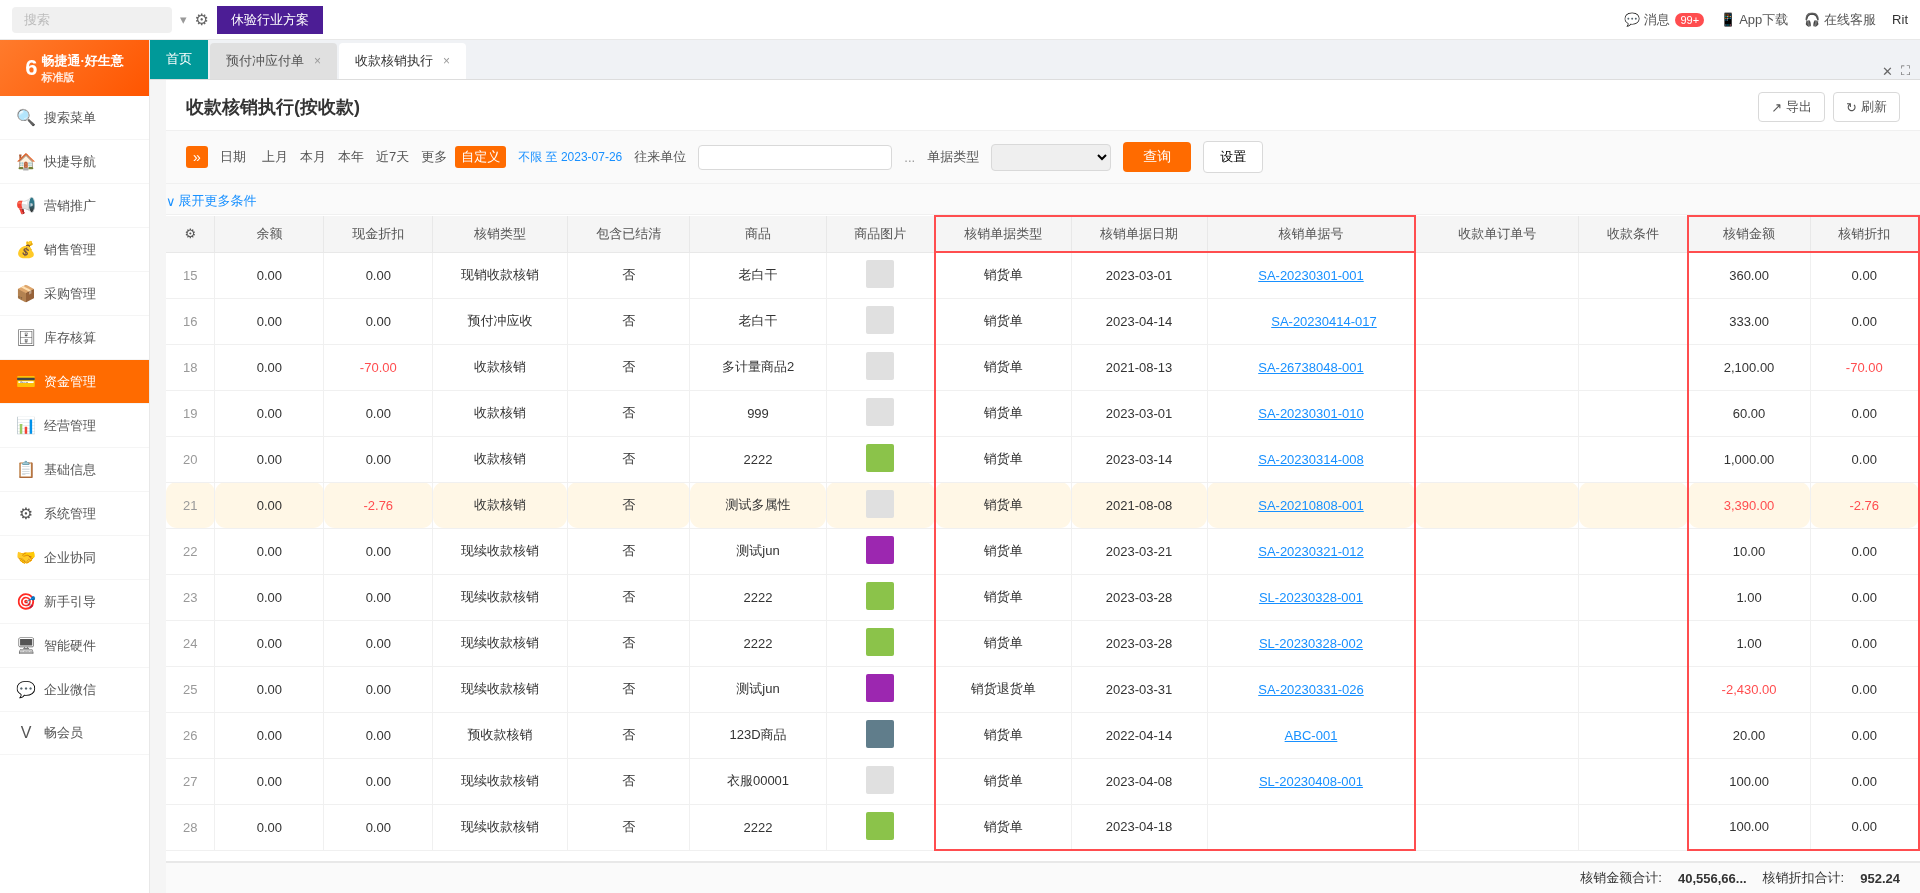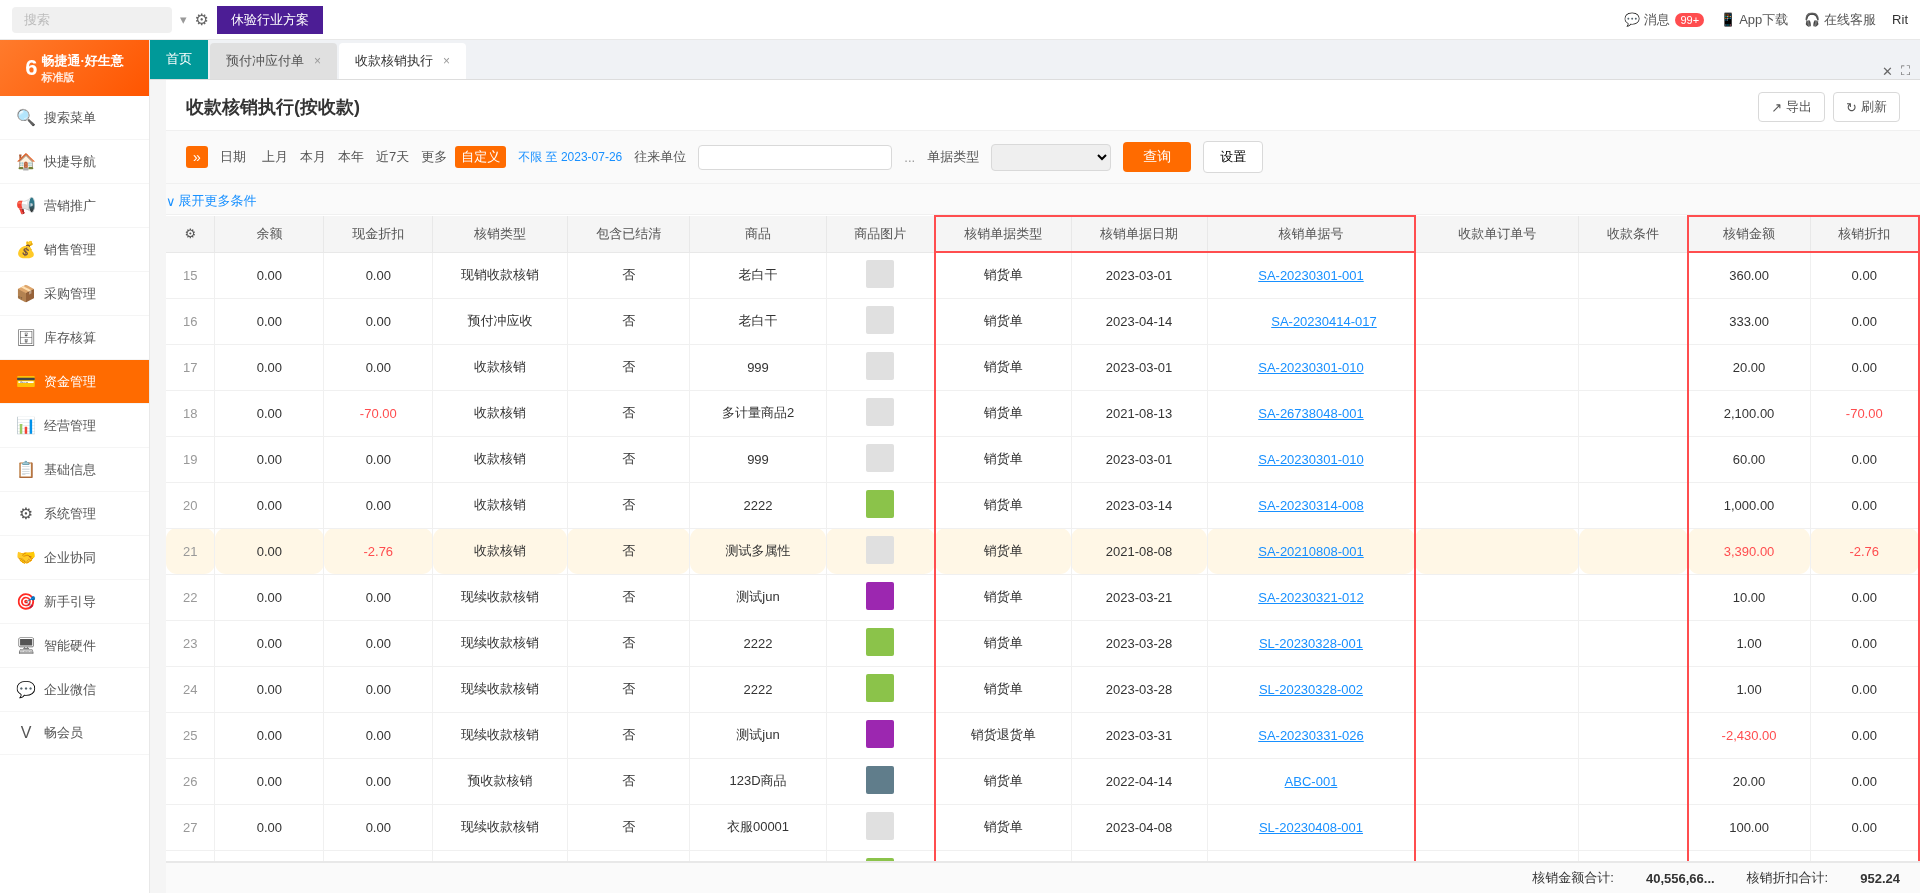--- a/index.html
+++ b/index.html
@@ -168,21 +168,21 @@
     .text-red { color: #ff4d4f; }
 
     
     .table-footer {
       background: #fafafa;
       border-top: 2px solid #e8e8e8;
       display: flex;
       align-items: center;
       justify-content: flex-end;
       padding: 6px 20px;
-      gap: 32px;
+      gap: 16px;
       font-size: 13px;
       color: #333;
       flex-shrink: 0;
     }
     .footer-total { font-weight: bold; }
 
     
     .table-wrap::-webkit-scrollbar { width: 6px; height: 6px; }
     .table-wrap::-webkit-scrollbar-thumb { background: #ccc; border-radius: 3px; }
   </style>
@@ -401,36 +401,20 @@
                 <td><span style="display:inline-block;width:28px;height:28px;background:#e0e0e0;border-radius:2px;"></span></td>
                 <td style="border-left: 2px solid rgb(255, 77, 79);">销货单</td>
                 <td>2023-04-14</td>
                 <td style="border-right: 2px solid rgb(255, 77, 79); padding-left: 36px;"><span class="link">SA-20230414-017</span></td>
                 <td></td>
                 <td></td>
                 <td style="border-left: 2px solid rgb(255, 77, 79);">333.00</td>
                 <td style="border-right: 2px solid rgb(255, 77, 79);">0.00</td>
               </tr>
               <tr>
-                <td style="color: rgb(153, 153, 153);">17</td>
-                <td>0.00</td>
-                <td>0.00</td>
-                <td>收款核销</td>
-                <td>否</td>
-                <td>999</td>
-                <td><span style="display:inline-block;width:28px;height:28px;background:#e0e0e0;border-radius:2px;"></span></td>
-                <td style="border-left: 2px solid rgb(255, 77, 79);">销货单</td>
-                <td>2023-03-01</td>
-                <td style="border-right: 2px solid rgb(255, 77, 79);"><span class="link">SA-20230301-010</span></td>
-                <td></td>
-                <td></td>
-                <td style="border-left: 2px solid rgb(255, 77, 79);">20.00</td>
-                <td style="border-right: 2px solid rgb(255, 77, 79);">0.00</td>
-              </tr>
-              <tr>
                 <td style="color: rgb(153, 153, 153);">18</td>
                 <td>0.00</td>
                 <td class="text-red">-70.00</td>
                 <td>收款核销</td>
                 <td>否</td>
                 <td>多计量商品2</td>
                 <td><span style="display:inline-block;width:28px;height:28px;background:#e0e0e0;border-radius:2px;"></span></td>
                 <td style="border-left: 2px solid rgb(255, 77, 79);">销货单</td>
                 <td>2021-08-13</td>
                 <td style="border-right: 2px solid rgb(255, 77, 79);"><span class="link">SA-26738048-001</span></td>

